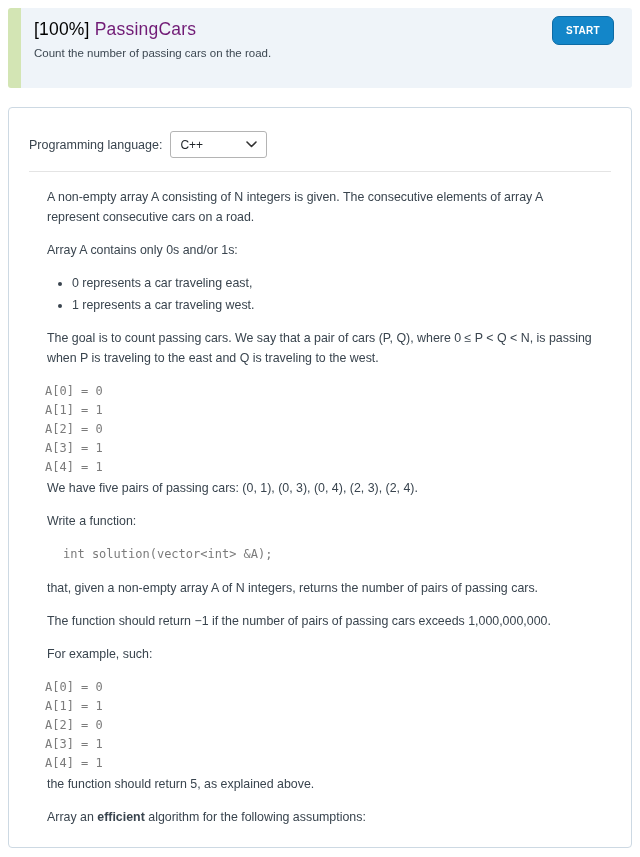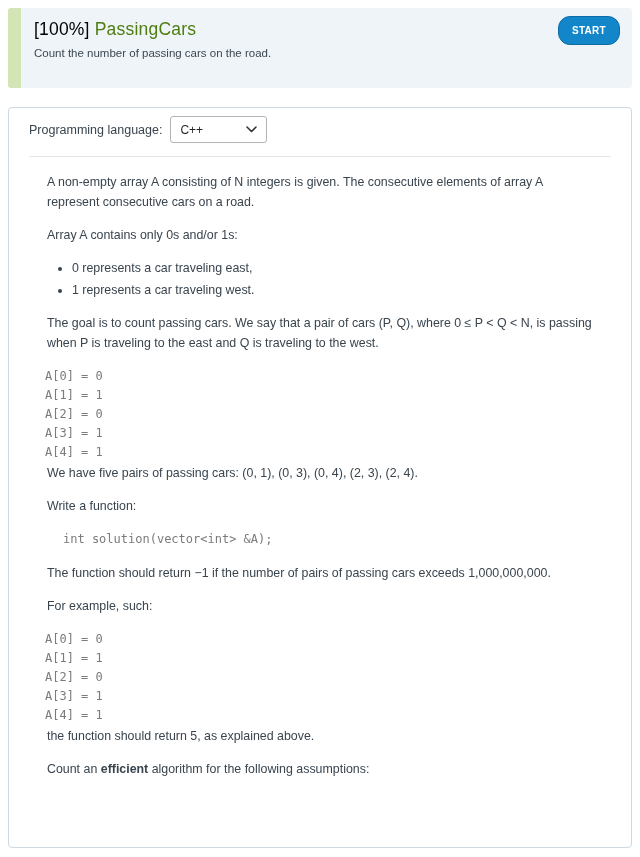--- a/index.html
+++ b/index.html
@@ -19,48 +19,48 @@
     border-left: 13px solid #d3e5b4;
     border-radius: 3px;
     padding: 11px 14px 0 13px;
   }
   .task-title {
     font-size: 17.5px;
     font-weight: 400;
     letter-spacing: 0.2px;
   }
   .task-title .score { color: #000000; }
-  .task-title .name  { color: #4d7c0f; }
+  .task-title .name  { color: #701a75; }
   .task-subtitle {
     margin-top: 7px;
     font-size: 11.5px;
     color: #3d4852;
   }
   .start-button {
     position: absolute;
-    top: 8px; right: 12px;
+    top: 8px; right: 18px;
     background: #1386c9;
     border: 1px solid #0d6ba5;
-    border-radius: 12px;
+    border-radius: 7px;
     color: #ffffff;
     font-family: "Liberation Sans", sans-serif;
     font-size: 10px;
     font-weight: bold;
     letter-spacing: 0.3px;
     padding: 8px 13px;
     cursor: pointer;
   }
   
   .main-card {
     margin: 19px 8px 0 8px;
     height: 741px;
     background: #ffffff;
     border: 1px solid #cdd9e3;
     border-radius: 4px;
-    padding: 2px 12px 8px 12px;
+    padding: 17px 12px 8px 12px;
     display: flex;
     flex-direction: column;
     overflow: hidden;
   }
   .language-row {
     display: flex;
     align-items: center;
     padding: 6px 8px 0 8px;
     font-size: 12.5px;
     color: #39444e;
@@ -147,27 +147,28 @@
     </ul>
     <p>The goal is to count passing cars. We say that a pair of cars (P, Q), where 0 ≤ P &lt; Q &lt; N, is passing when P is traveling to the east and Q is traveling to the west.</p>
     <pre class="code">A[0] = 0
 A[1] = 1
 A[2] = 0
 A[3] = 1
 A[4] = 1</pre>
     <p class="tight">We have five pairs of passing cars: (0, 1), (0, 3), (0, 4), (2, 3), (2, 4).</p>
     <p>Write a function:</p>
     <pre class="code fn">int solution(vector&lt;int&gt; &amp;A);</pre>
+    <p>that, given a non-empty array A of N integers, returns the number of pairs of passing cars.</p>
     <p>The function should return −1 if the number of pairs of passing cars exceeds 1,000,000,000.</p>
     <p>For example, such:</p>
     <pre class="code">A[0] = 0
 A[1] = 1
 A[2] = 0
 A[3] = 1
 A[4] = 1</pre>
     <p class="tight">the function should return 5, as explained above.</p>
     <p>
-      <span>Count an </span><b>efficient</b><span> algorithm for the following assumptions:</span>
+      <span>Array an </span><b>efficient</b><span> algorithm for the following assumptions:</span>
     </p>
 
   </div>
 
 </div>
 
 </body></html>

